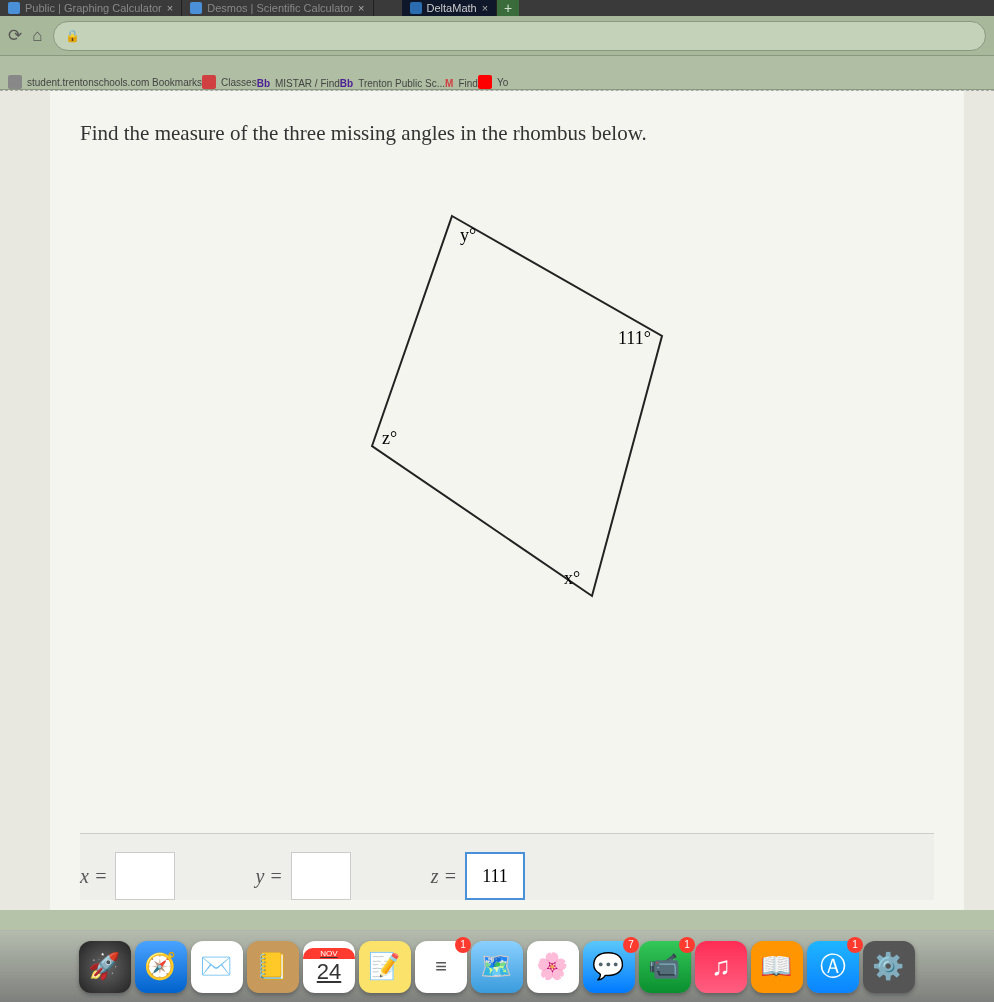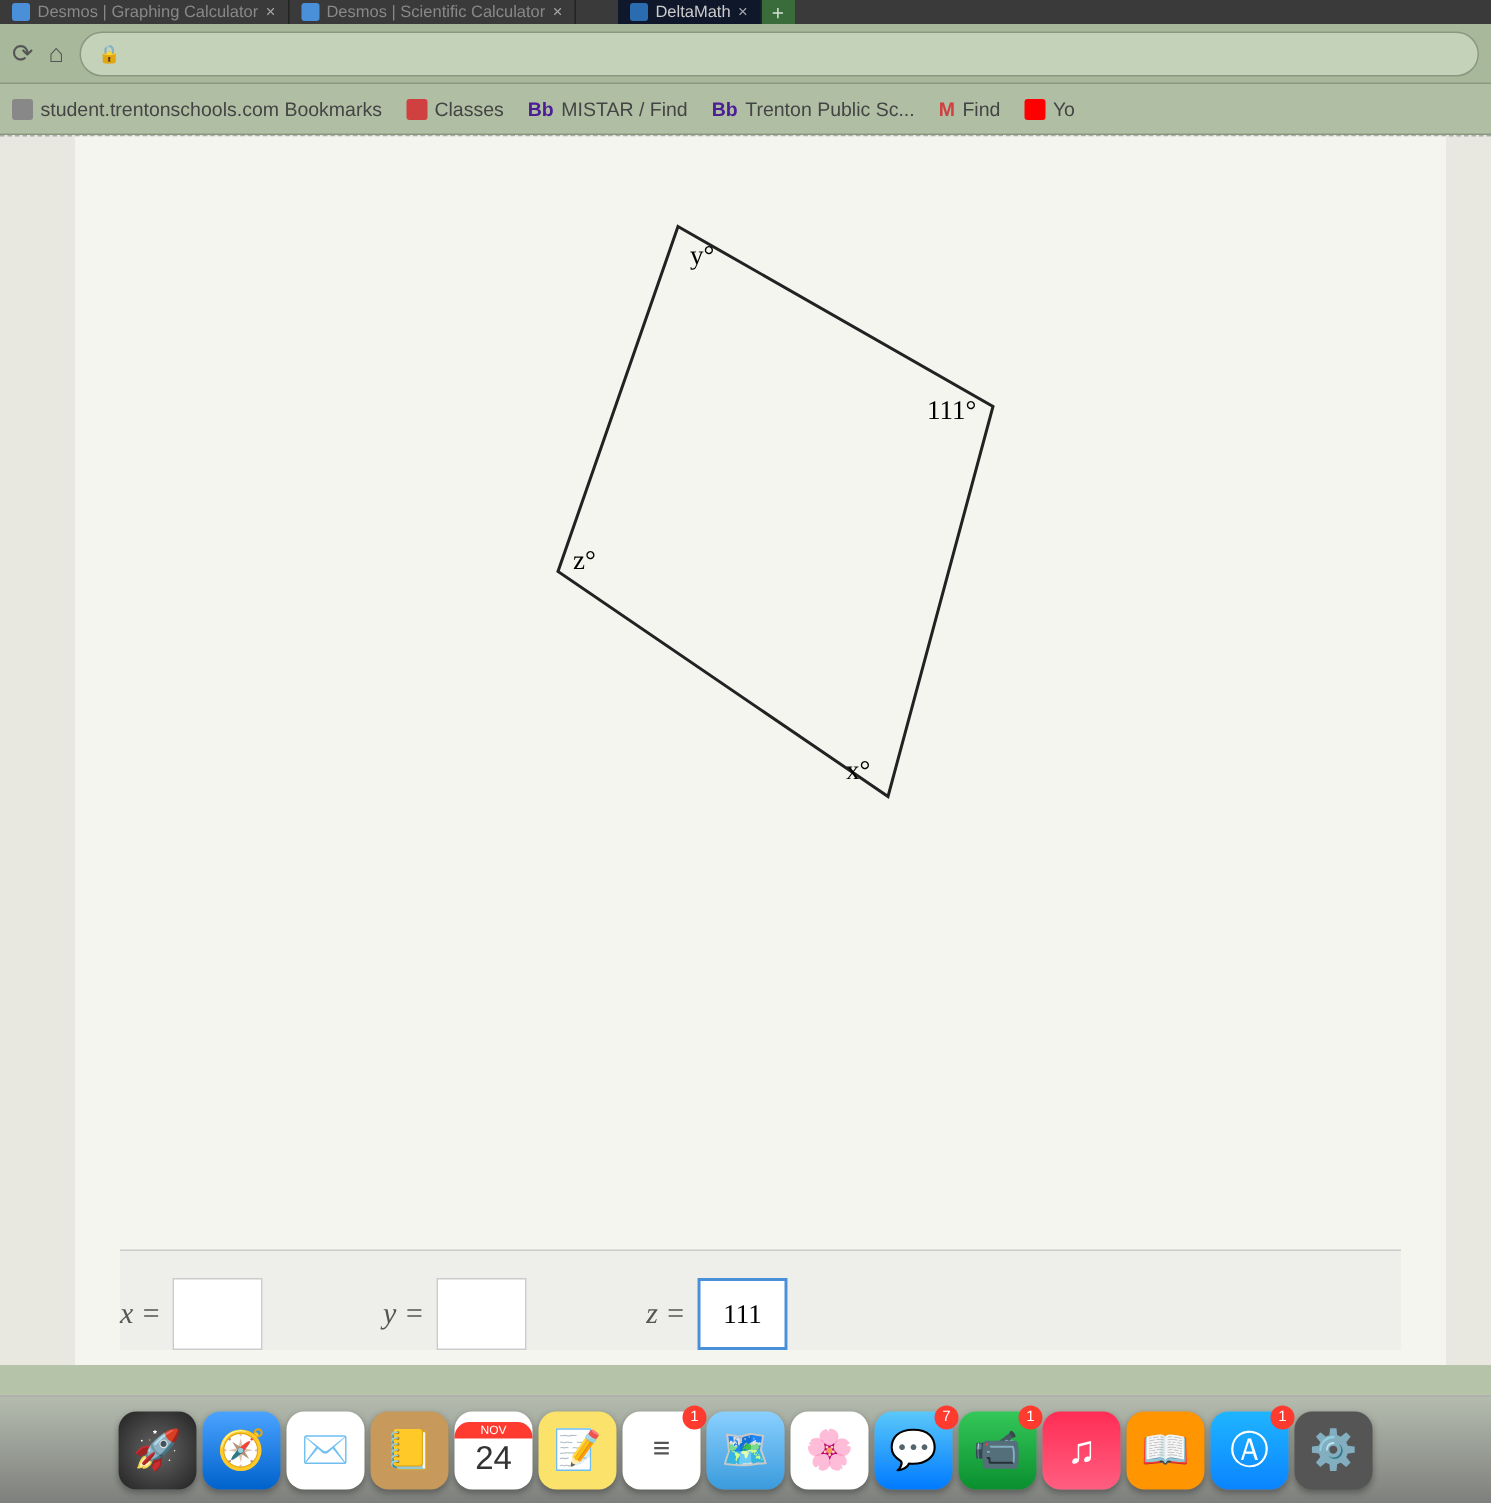--- a/index.html
+++ b/index.html
@@ -55,26 +55,26 @@
     display: flex;
     align-items: center;
     padding: 0 12px;
     font-size: 14px;
     color: #555;
     gap: 8px;
   }
   .lock-icon { font-size: 12px; color: #666; }
   .bookmarks-bar {
     display: flex;
-    align-items: center;
+    align-items: flex-end;
     background: #b0bfa4;
     height: 34px;
     padding: 0 8px;
-    gap: 16px;
-    font-size: 13px;
+    gap: 0;
+    font-size: 10px;
     color: #444;
     border-bottom: 1px solid #8a9880;
   }
   .bookmark { display: flex; align-items: center; gap: 5px; cursor: pointer; white-space: nowrap; }
   .bookmark .bk-icon { width:14px; height:14px; display:inline-block; border-radius:2px; }
   .bb { font-weight: bold; color: #4c1d95; }
   .content-wrap {
     background: #e8e8e0;
     height: 820px;
     padding: 0 30px;
@@ -165,41 +165,42 @@
     border-radius: 8px;
     display: flex;
     align-items: center;
     justify-content: center;
     padding: 0 3px;
   }
   .calendar-icon {
     background: white;
     flex-direction: column;
     color: #333;
+    text-decoration: underline;
   }
   .calendar-icon .month { background: #ff3b30; color: white; font-size: 8px; width: 100%; text-align: center; border-radius: 10px 10px 0 0; padding: 1px 0; }
   .calendar-icon .day { font-size: 22px; color: #333; font-weight: 300; }
   .plus-tab {
     width: 22px;
     background: #3a6b3a;
     color: #cfe0cf;
     display: flex;
     align-items: center;
     justify-content: center;
     font-size: 14px;
     height: 100%;
   }
 </style>
 </head>
 <body>
 
 <div class="tab-strip">
   <div class="tab">
     <span class="favicon"></span>
-    <span>Desmos | Graphing Calculator</span>
+    <span>Public | Graphing Calculator</span>
     <span class="close">×</span>
   </div>
   <div class="tab">
     <span class="favicon"></span>
     <span>Desmos | Scientific Calculator</span>
     <span class="close">×</span>
   </div>
   <div class="tab active">
     <span class="favicon" style="background:#2b6cb0"></span>
     <span>DeltaMath</span>
@@ -238,20 +239,21 @@
     <span>Find</span>
   </div>
   <div class="bookmark">
     <span class="bk-icon" style="background:#ff0000"></span>
     <span>Yo</span>
   </div>
 </div>
 
 <div class="content-wrap">
   <div class="problem-page">
+    <div class="prompt">Find the measure of the three missing angles in the rhombus below.</div>
 
     <div class="rhombus-area">
       <svg viewBox="0 0 450 450">
         <polygon points="170,30 380,150 310,410 90,260" fill="none" stroke="#222" stroke-width="2"></polygon>
         <text x="178" y="55">y°</text>
         <text x="336" y="158">111°</text>
         <text x="100" y="258">z°</text>
         <text x="282" y="398">x°</text>
       </svg>
     </div>

